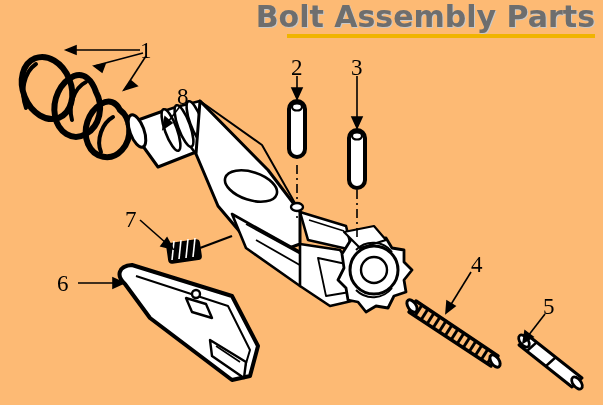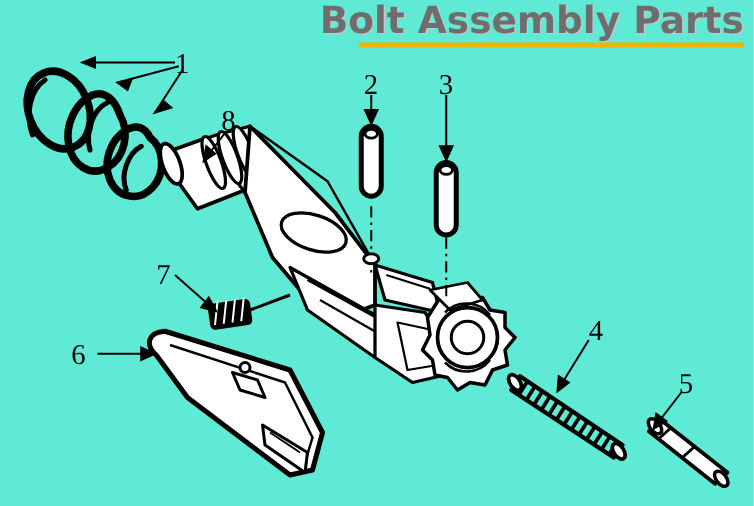--- a/index.html
+++ b/index.html
@@ -12,21 +12,21 @@
     height: 405px;
     position: relative;
     overflow: hidden;
     font-family: "Liberation Sans", sans-serif;
   }
   #page {
     position: absolute;
     inset: 0;
     width: 603px;
     height: 405px;
-    background: #5eead4;
+    background: #fdba74;
   }
   #diagram-svg {
     position: absolute;
     left: 0;
     top: 0;
     width: 603px;
     height: 405px;
   }
   .title-wrap {
     position: absolute;

